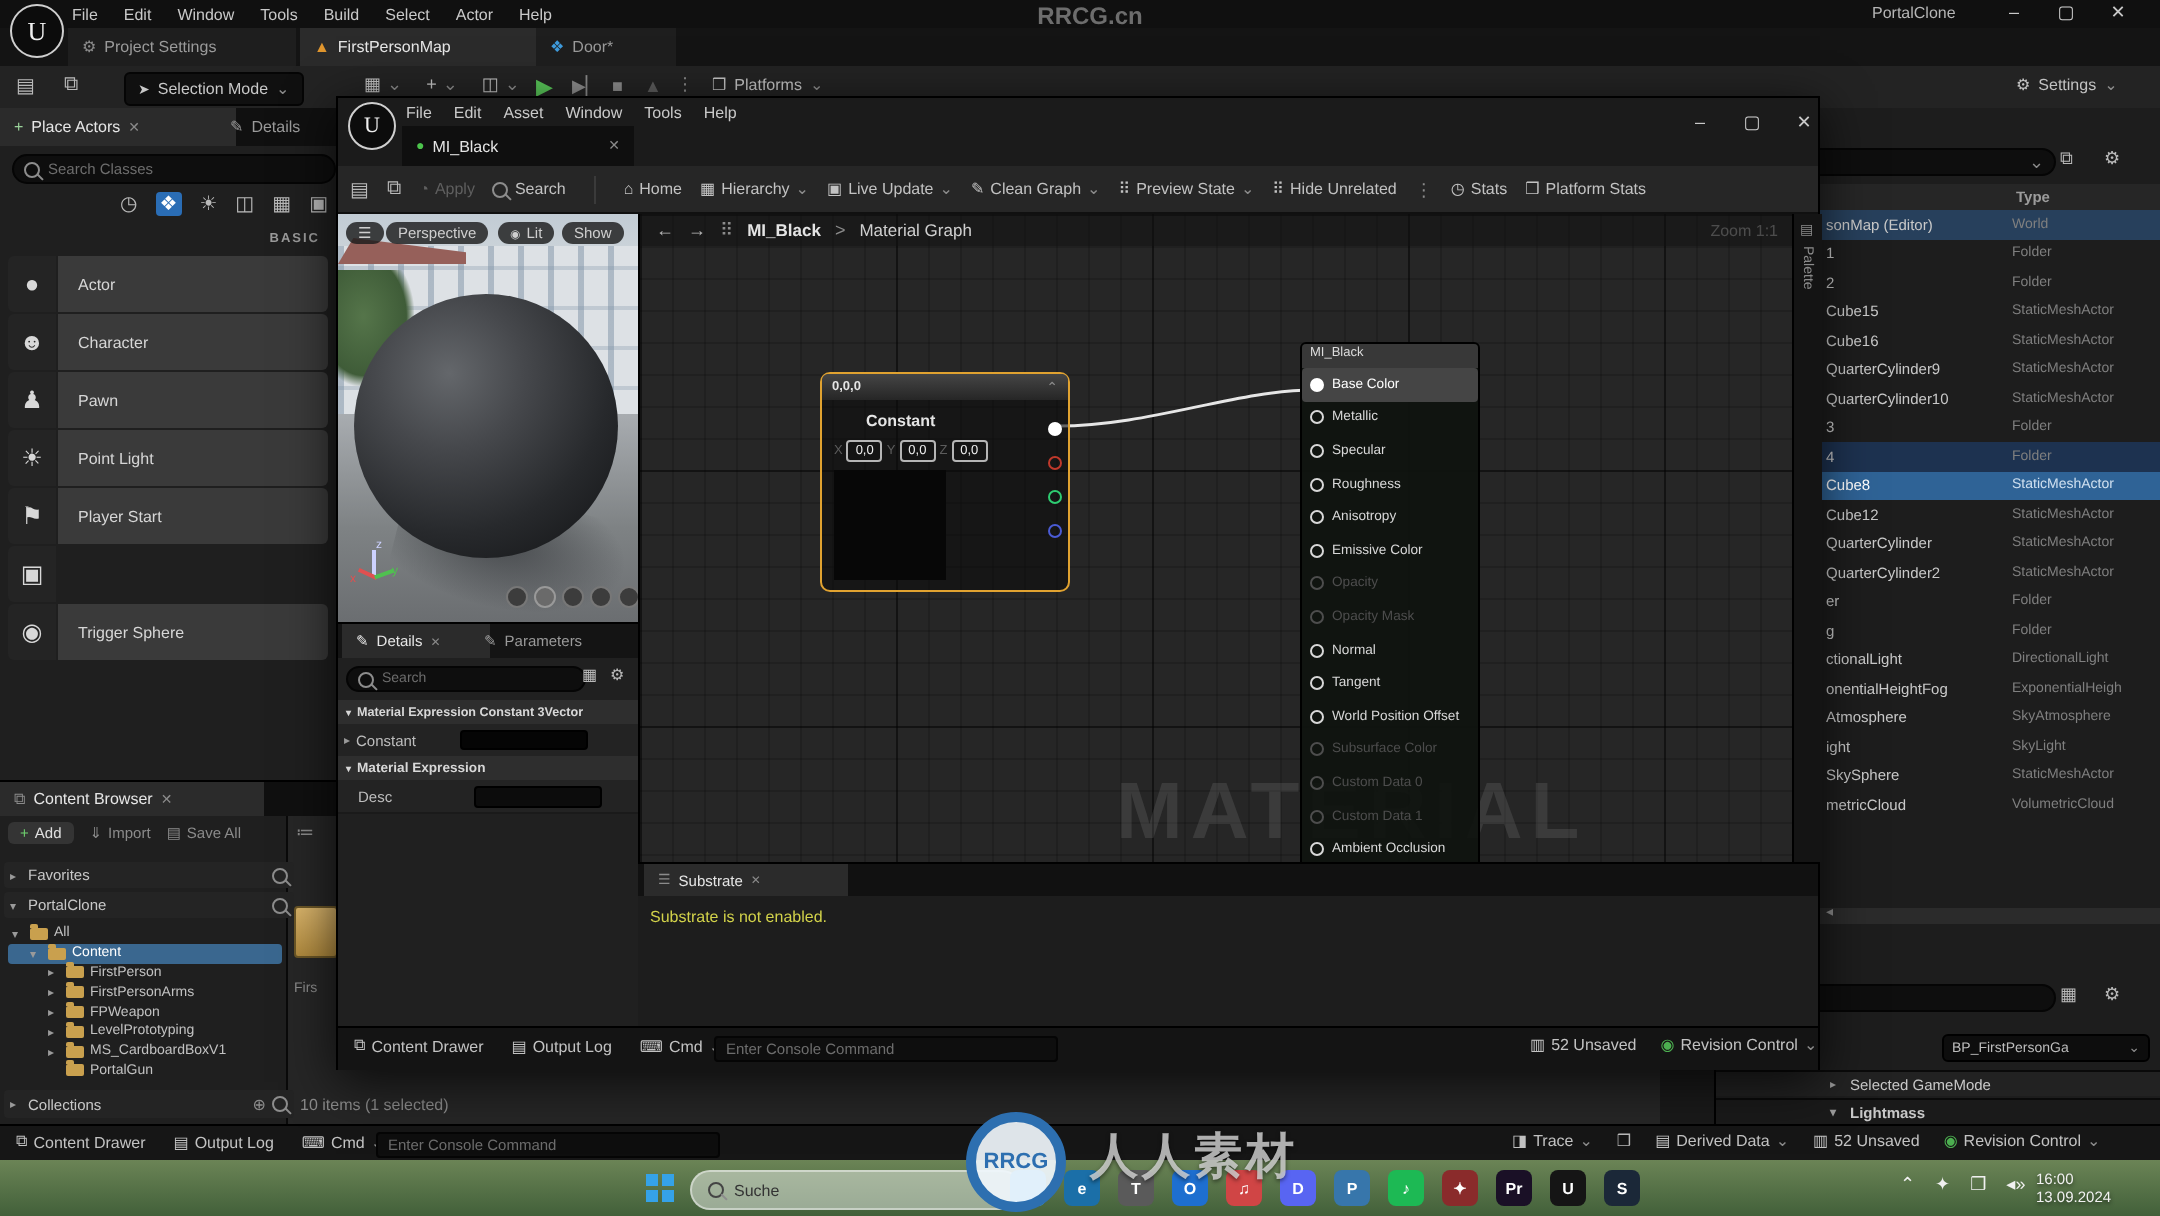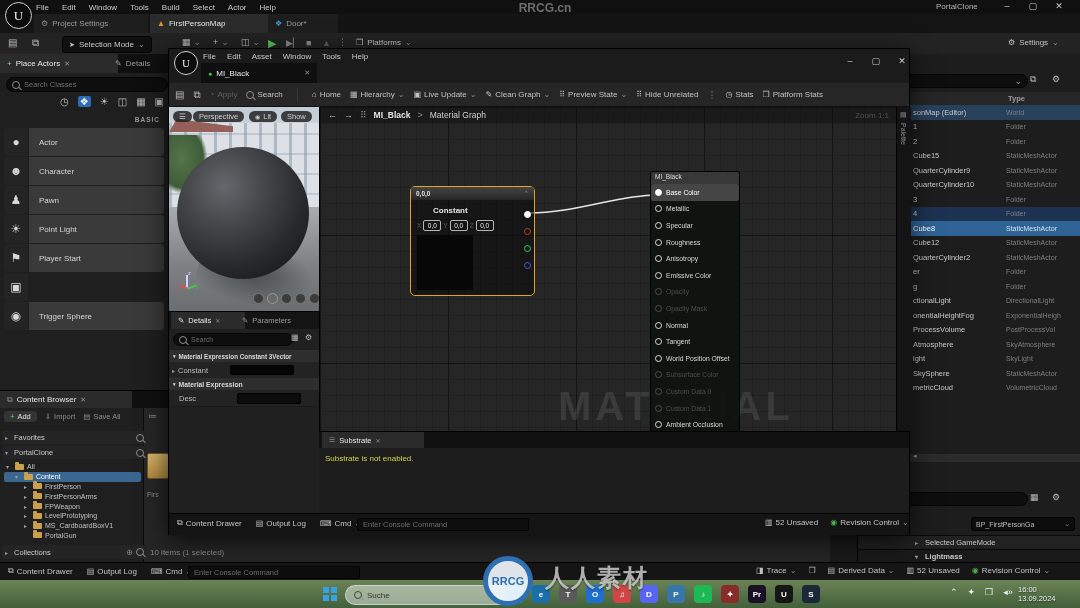--- a/index.html
+++ b/index.html
@@ -310,20 +310,24 @@
         <div class="ol-row">
           <span class="lb">2</span>
           <span class="tp t7">Folder</span>
         </div>
 
         <div class="ol-row">
           <span class="lb">Cube15</span>
           <span class="tp t7">StaticMeshActor</span>
         </div>
 
+        <div class="ol-row">
+          <span class="lb">Cube16</span>
+          <span class="tp t7">StaticMeshActor</span>
+        </div>
 
         <div class="ol-row">
           <span class="lb">QuarterCylinder9</span>
           <span class="tp t7">StaticMeshActor</span>
         </div>
 
         <div class="ol-row">
           <span class="lb">QuarterCylinder10</span>
           <span class="tp t7">StaticMeshActor</span>
         </div>
@@ -341,20 +345,24 @@
         <div class="ol-row sel">
           <span class="lb">Cube8</span>
           <span class="tp t7">StaticMeshActor</span>
         </div>
 
         <div class="ol-row">
           <span class="lb">Cube12</span>
           <span class="tp t7">StaticMeshActor</span>
         </div>
 
+        <div class="ol-row">
+          <span class="lb">QuarterCylinder</span>
+          <span class="tp t7">StaticMeshActor</span>
+        </div>
 
         <div class="ol-row">
           <span class="lb">QuarterCylinder2</span>
           <span class="tp t7">StaticMeshActor</span>
         </div>
 
         <div class="ol-row">
           <span class="lb">er</span>
           <span class="tp t7">Folder</span>
         </div>
@@ -367,24 +375,20 @@
         <div class="ol-row">
           <span class="lb">ctionalLight</span>
           <span class="tp t7">DirectionalLight</span>
         </div>
 
         <div class="ol-row">
           <span class="lb">onentialHeightFog</span>
           <span class="tp t7">ExponentialHeigh</span>
         </div>
 
-        <div class="ol-row">
-          <span class="lb">ProcessVolume</span>
-          <span class="tp t7">PostProcessVol</span>
-        </div>
 
         <div class="ol-row">
           <span class="lb">Atmosphere</span>
           <span class="tp t7">SkyAtmosphere</span>
         </div>
 
         <div class="ol-row">
           <span class="lb">ight</span>
           <span class="tp t7">SkyLight</span>
         </div>

